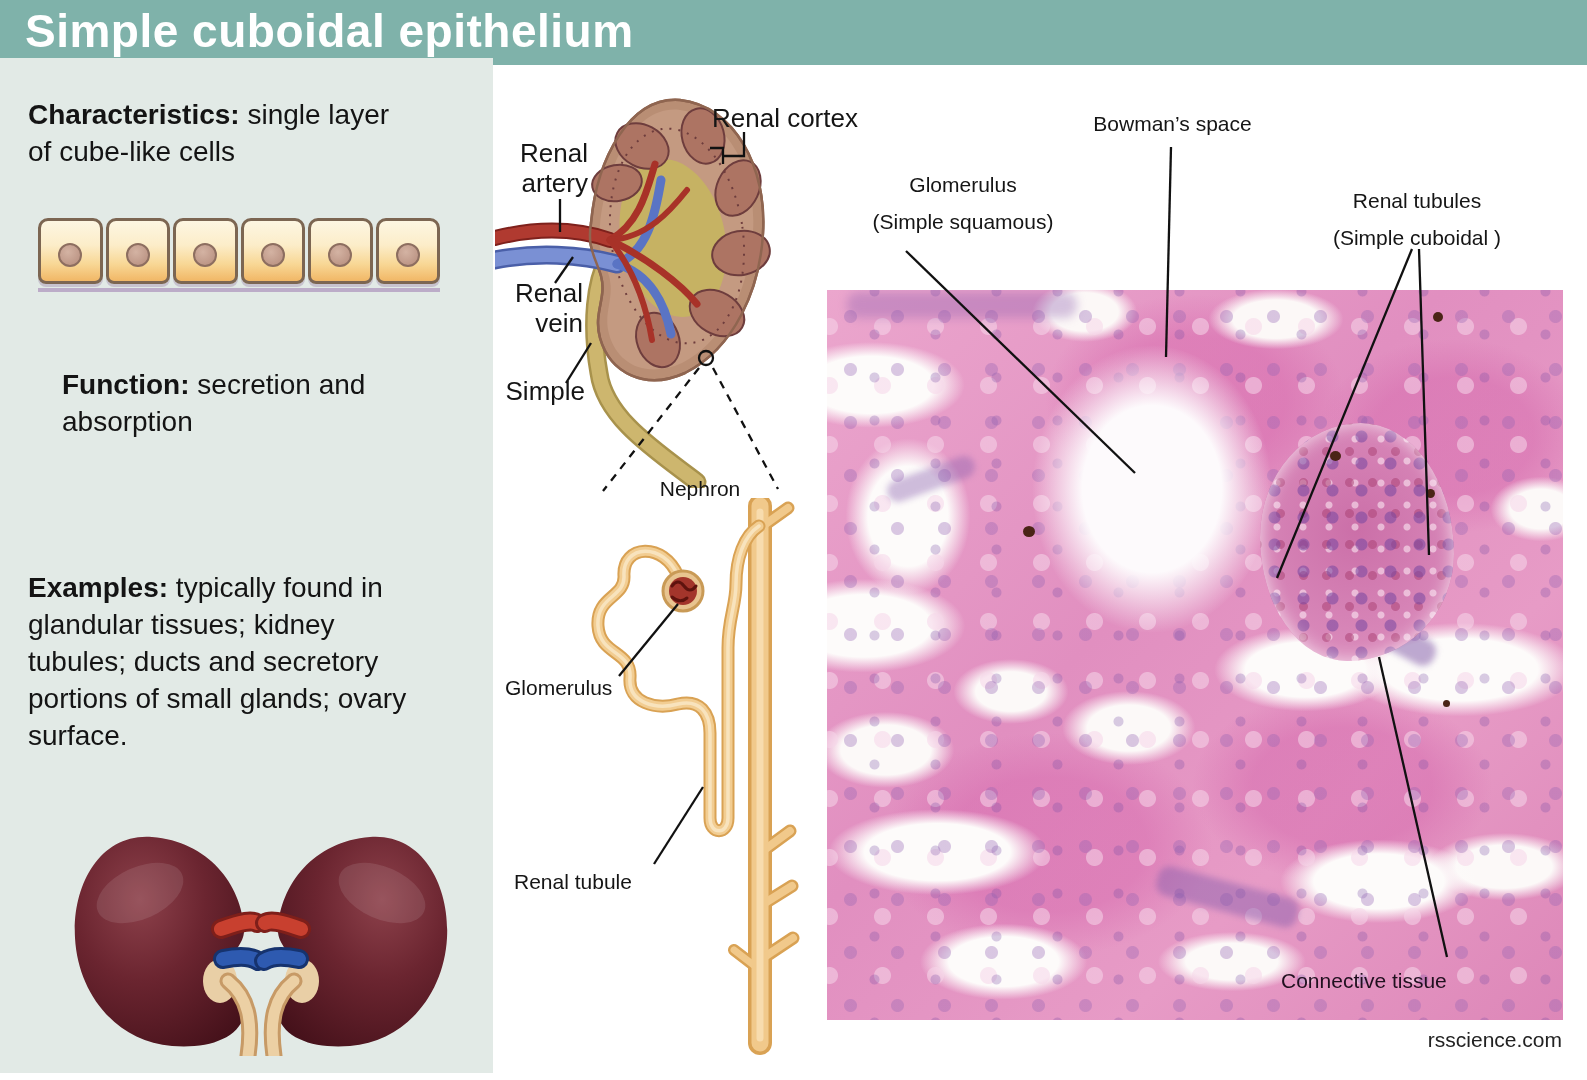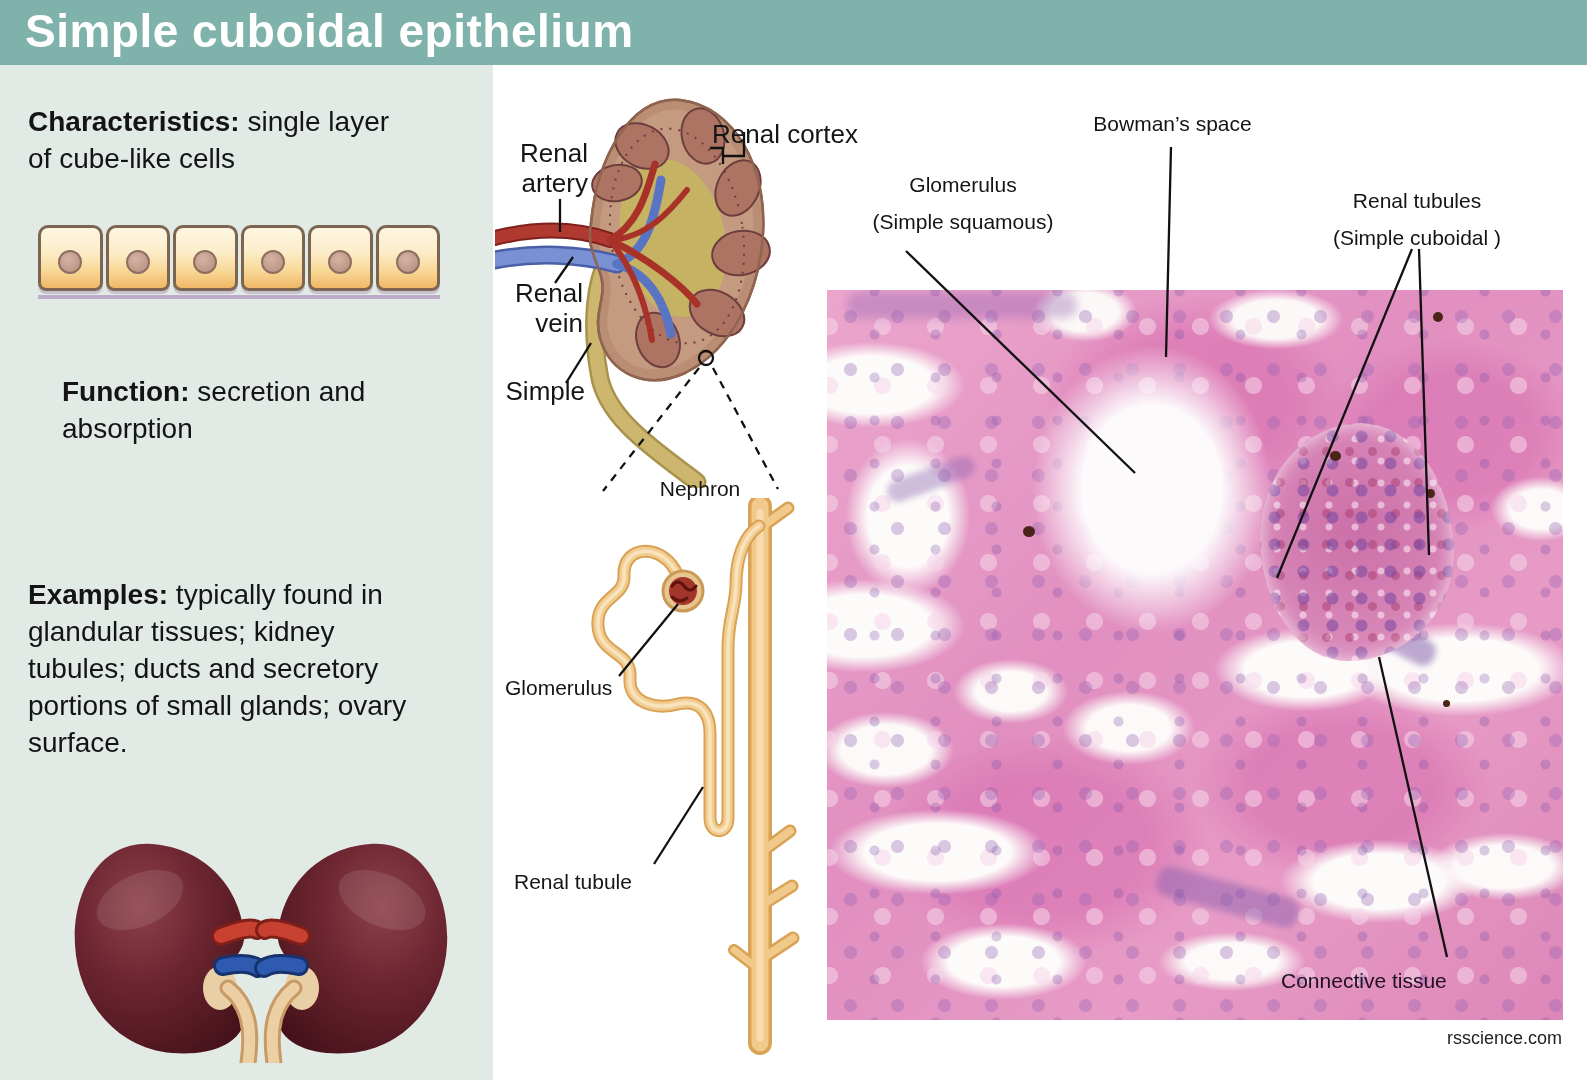--- a/index.html
+++ b/index.html
@@ -4,21 +4,21 @@
 <style>
   * { margin:0; padding:0; box-sizing:border-box; }
   body { font-family:"Liberation Sans","DejaVu Sans",sans-serif; background:#fff; }
   #canvas { position:relative; width:1587px; height:1080px; background:#fff; overflow:hidden;text-decoration:underline; }
 
   
   .header { position:absolute; left:0; top:0; width:1587px; height:65px; background:#7fb2aa; }
   .header h1 { position:absolute; left:25px; top:0; line-height:63px; font-size:46px; font-weight:bold; color:#fff; letter-spacing:.5px; }
 
   
-  .sidebar { position:absolute; left:0; top:65px; width:493px; height:1015px; background:#e2eae6; }
+  .sidebar { position:absolute; left:0; top:58px; width:493px; height:1015px; background:#e2eae6; }
   .para { position:absolute; width:452px; font-size:28px; line-height:37px; color:#141414; }
   .para b { font-weight:bold; }
   .pre { white-space:pre-line; }
 
   
   .cellstrip { position:absolute; left:38px; top:223px; width:402px; height:74px; display:flex; gap:3px; }
   .cell { flex:1 1 auto; height:66px; border:3px solid #7c6652; border-radius:10px 10px 8px 8px;
           background:linear-gradient(180deg,#fdf6e2 0%,#fcedc9 40%,#f8d795 72%,#f1b766 100%);
           position:relative; box-shadow:0 3px 0 rgba(150,120,160,.35); }
   .nucleus { position:absolute; left:50%; top:57%; width:24px; height:24px; transform:translate(-50%,-50%);
@@ -76,21 +76,21 @@
     background:
       radial-gradient(circle, rgba(118,70,160,.55) 0 5.5px, rgba(118,70,160,0) 6.5px) 0 0/29px 27px,
       radial-gradient(circle, rgba(168,62,112,.50) 0 4px, rgba(168,62,112,0) 5px) 9px 13px/23px 31px,
       radial-gradient(circle, rgba(255,240,248,.55) 0 3px, rgba(255,240,248,0) 4px) 4px 5px/26px 22px,
       radial-gradient(circle at 50% 45%, #cb6fa8, #d989ba 72%);
     box-shadow:inset 0 0 18px rgba(255,252,254,.75); }
   .speck { position:absolute; border-radius:50%; background:#4a2416; }
   .streak { position:absolute; border-radius:12px; filter:blur(3px); }
 
   .watermark { position:absolute; left:1330px; top:1028px; width:232px; text-align:right;
-               font-size:18px; color:#222; z-index:60; }
+               font-size:21px; color:#222; z-index:60; }
 
   .overlay { position:absolute; left:0; top:0; width:1587px; height:1080px; z-index:50; pointer-events:none; }
 </style>
 </head>
 <body>
 
 <div id="canvas">
 
   <div class="header">
     <h1>Simple cuboidal epithelium</h1>
@@ -237,21 +237,21 @@
     <div class="speck" style="left:196px; top:236px; width:12px; height:11px;"></div>
     <div class="speck" style="left:606px; top:22px; width:10px; height:10px;"></div>
     <div class="speck" style="left:616px; top:410px; width:7px; height:7px;"></div>
   </div>
 
   <div class="dlabel pre t-right" style="left:500px; top:138px; width:88px;">Renal
 artery</div>
   <div class="dlabel pre t-right" style="left:497px; top:278px; width:86px;">Renal
 vein</div>
   <div class="dlabel t-right" style="left:500px; top:376px; width:85px;">Simple</div>
-  <div class="dlabel" style="left:712px; top:103px; width:170px;margin-top:16px;">Renal cortex</div>
+  <div class="dlabel" style="left:712px; top:103px; width:170px;">Renal cortex</div>
 
   <div class="mlabel t-center" style="left:625px; top:470px; width:150px;">Nephron</div>
   <div class="mlabel" style="left:505px; top:669px;">Glomerulus</div>
   <div class="mlabel" style="left:514px; top:863px;">Renal tubule</div>
 
   <div class="mlabel t-center" style="left:1045px; top:105px; width:255px;">Bowman’s space</div>
   <div class="mlabel pre t-center" style="left:818px; top:166px; width:290px;">Glomerulus
 (Simple squamous)</div>
   <div class="mlabel pre t-center" style="left:1272px; top:166px; width:290px;margin-top:16px;">Renal tubules
 (Simple cuboidal )</div>

